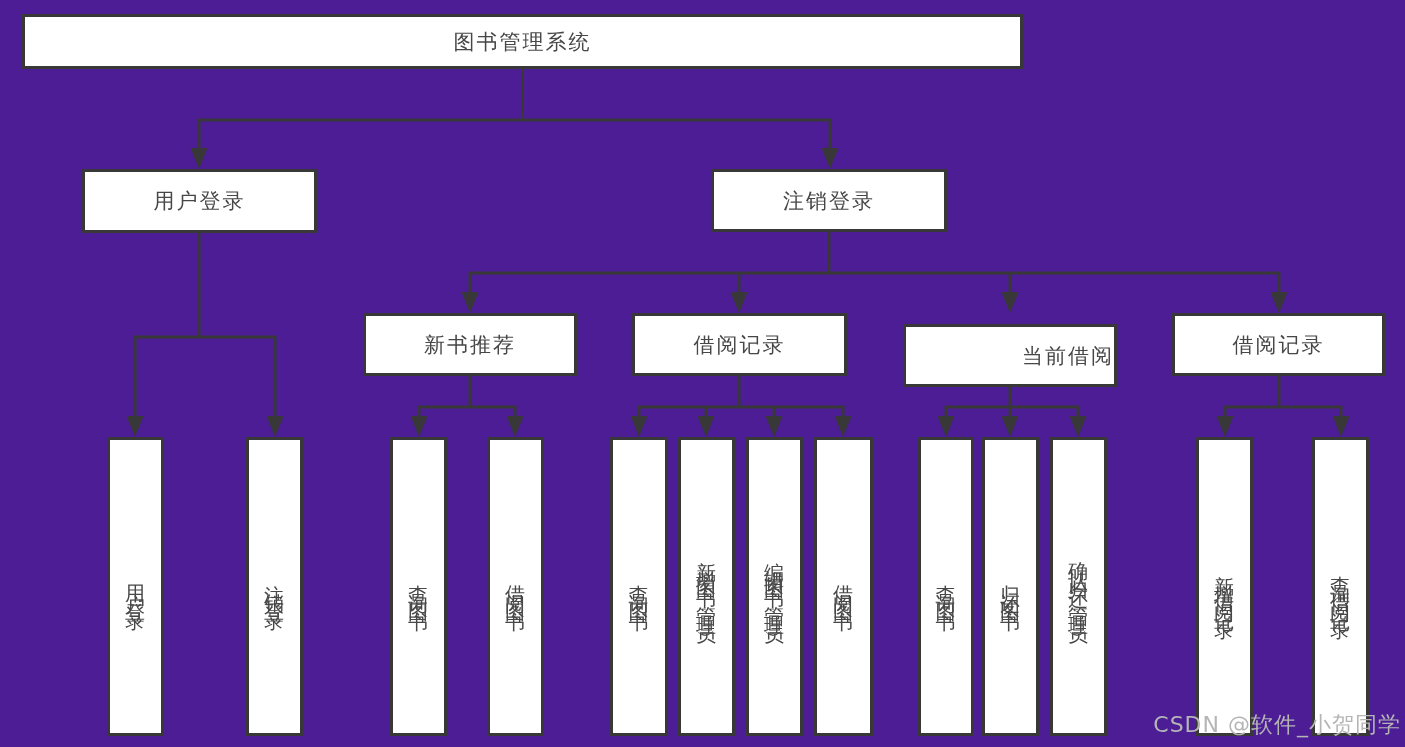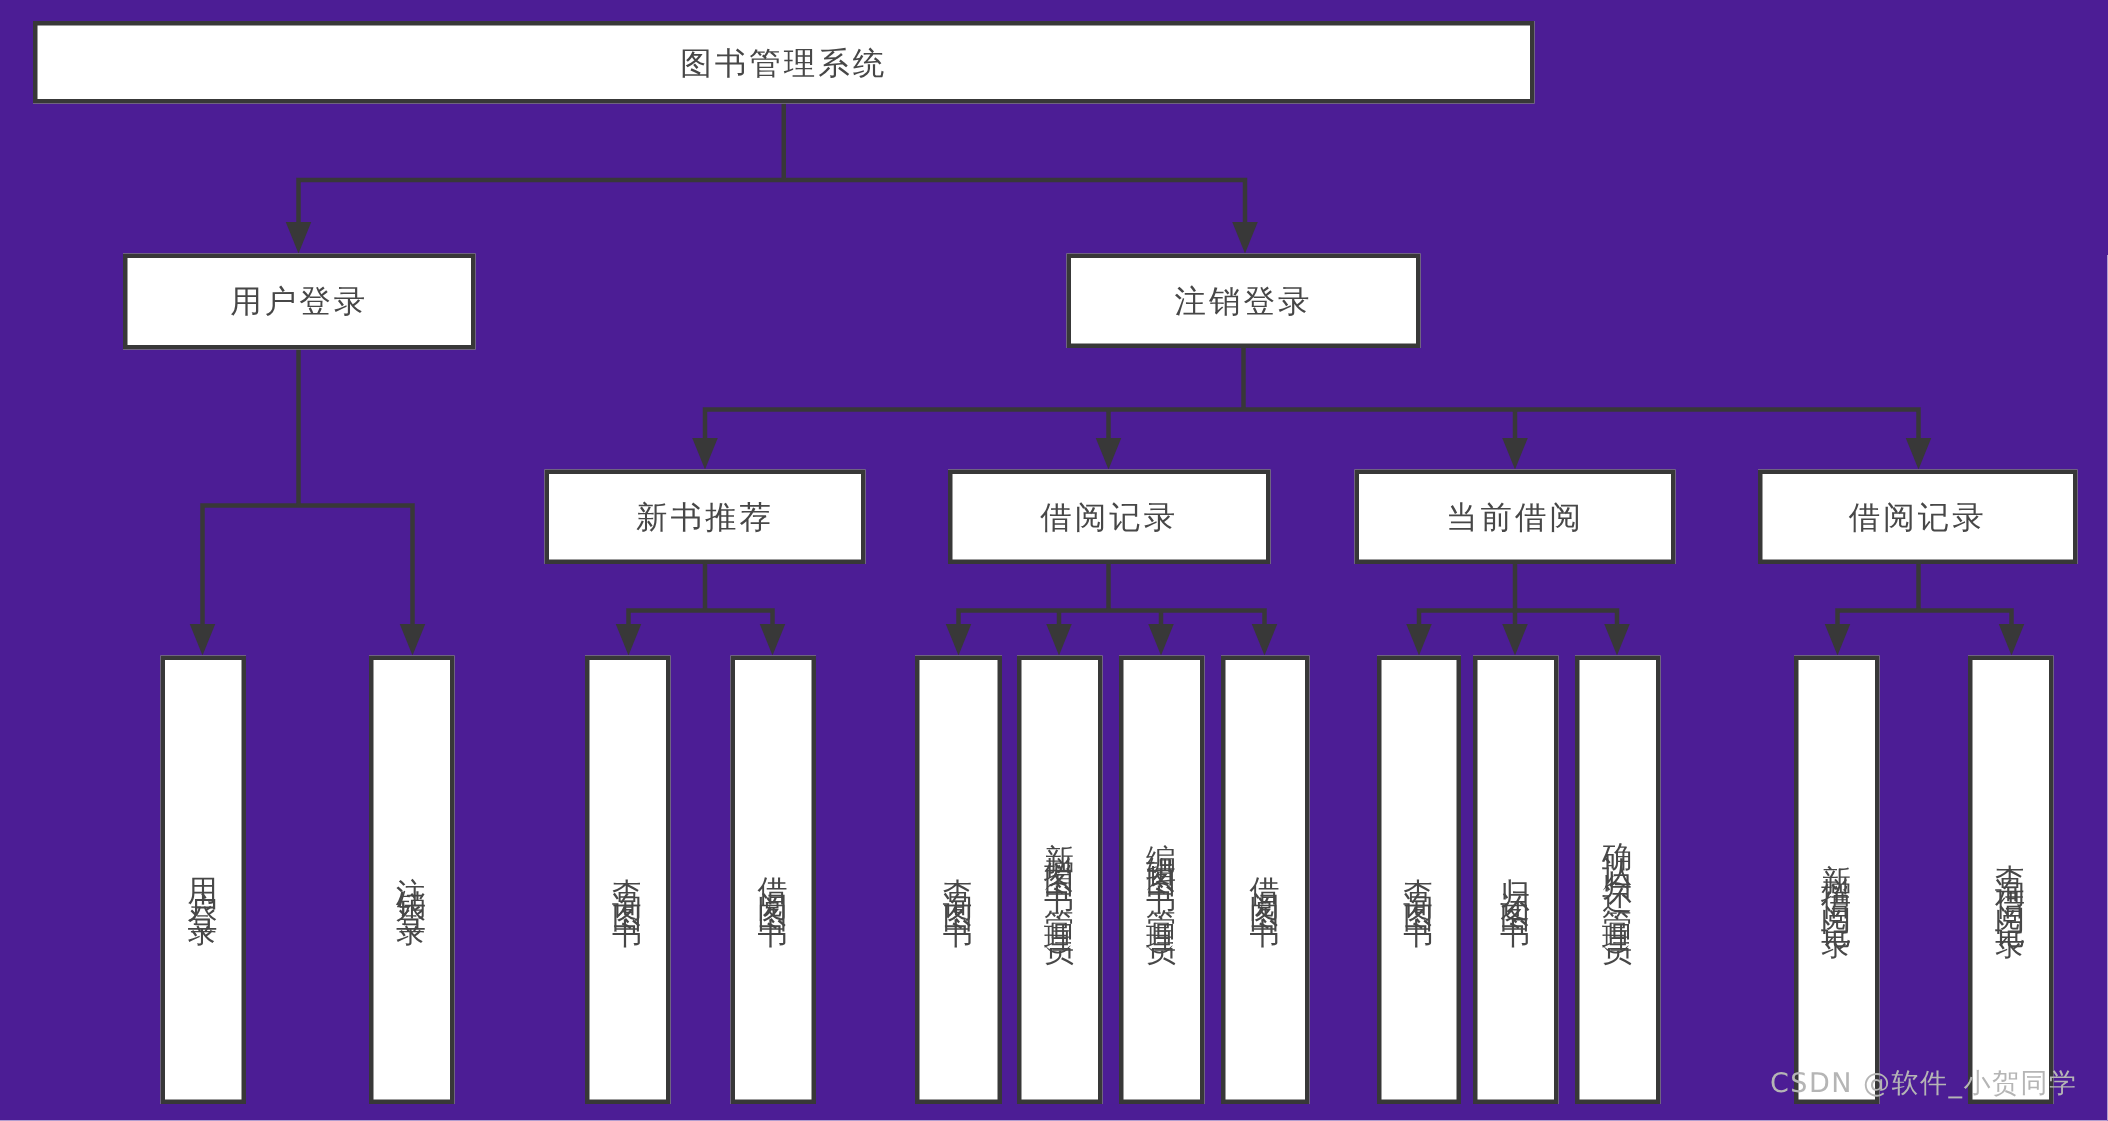--- a/index.html
+++ b/index.html
@@ -14,35 +14,35 @@
   .box{
     position:absolute;background:#ffffff;border:3px solid #383838;
     box-sizing:border-box;display:flex;align-items:center;justify-content:center;
     font-size:21px;letter-spacing:2px;white-space:nowrap;
   }
   .root-box{left:22px;top:14px;width:1001px;height:55px;}
   .l2a{left:82px;top:169px;width:235px;height:64px;}
   .l2b{left:711px;top:169px;width:236px;height:63px;}
   .l3a{left:363px;top:313px;width:214px;height:63px;}
   .l3b{left:632px;top:313px;width:215px;height:63px;}
-  .l3c{left:903px;top:313px;width:214px;height:63px;}
+  .l3c{left:903px;top:324px;width:214px;height:63px;justify-content:flex-end;}
   .l3d{left:1172px;top:313px;width:213px;height:63px;}
   .leaf{top:437px;width:57px;height:299px;}
   .leafA1{left:107px;} .leafA2{left:246px;}
   .leafB1{left:390px;} .leafB2{left:487px;}
   .leafC1{left:610px;width:58px;} .leafC2{left:678px;} .leafC3{left:746px;} .leafC4{left:814px;width:59px;}
   .leafD1{left:918px;width:56px;} .leafD2{left:982px;} .leafD3{left:1050px;}
   .leafE1{left:1196px;} .leafE2{left:1312px;}
   .vtext{
     writing-mode:vertical-rl;text-orientation:mixed;
     font-size:20px;line-height:1;letter-spacing:9px;white-space:nowrap;
   }
   .watermark{
-    position:absolute;right:20px;top:710px;
-    font-size:18px;letter-spacing:1px;color:#b5b5b5;
+    position:absolute;right:4px;top:710px;
+    font-size:22px;letter-spacing:1px;color:#b5b5b5;
   }
 </style>
 </head>
 <body>
 
 <div class="canvas">
 
   <svg class="wires" viewBox="0 0 1405 747" xmlns="http://www.w3.org/2000/svg">
 
     <g>

